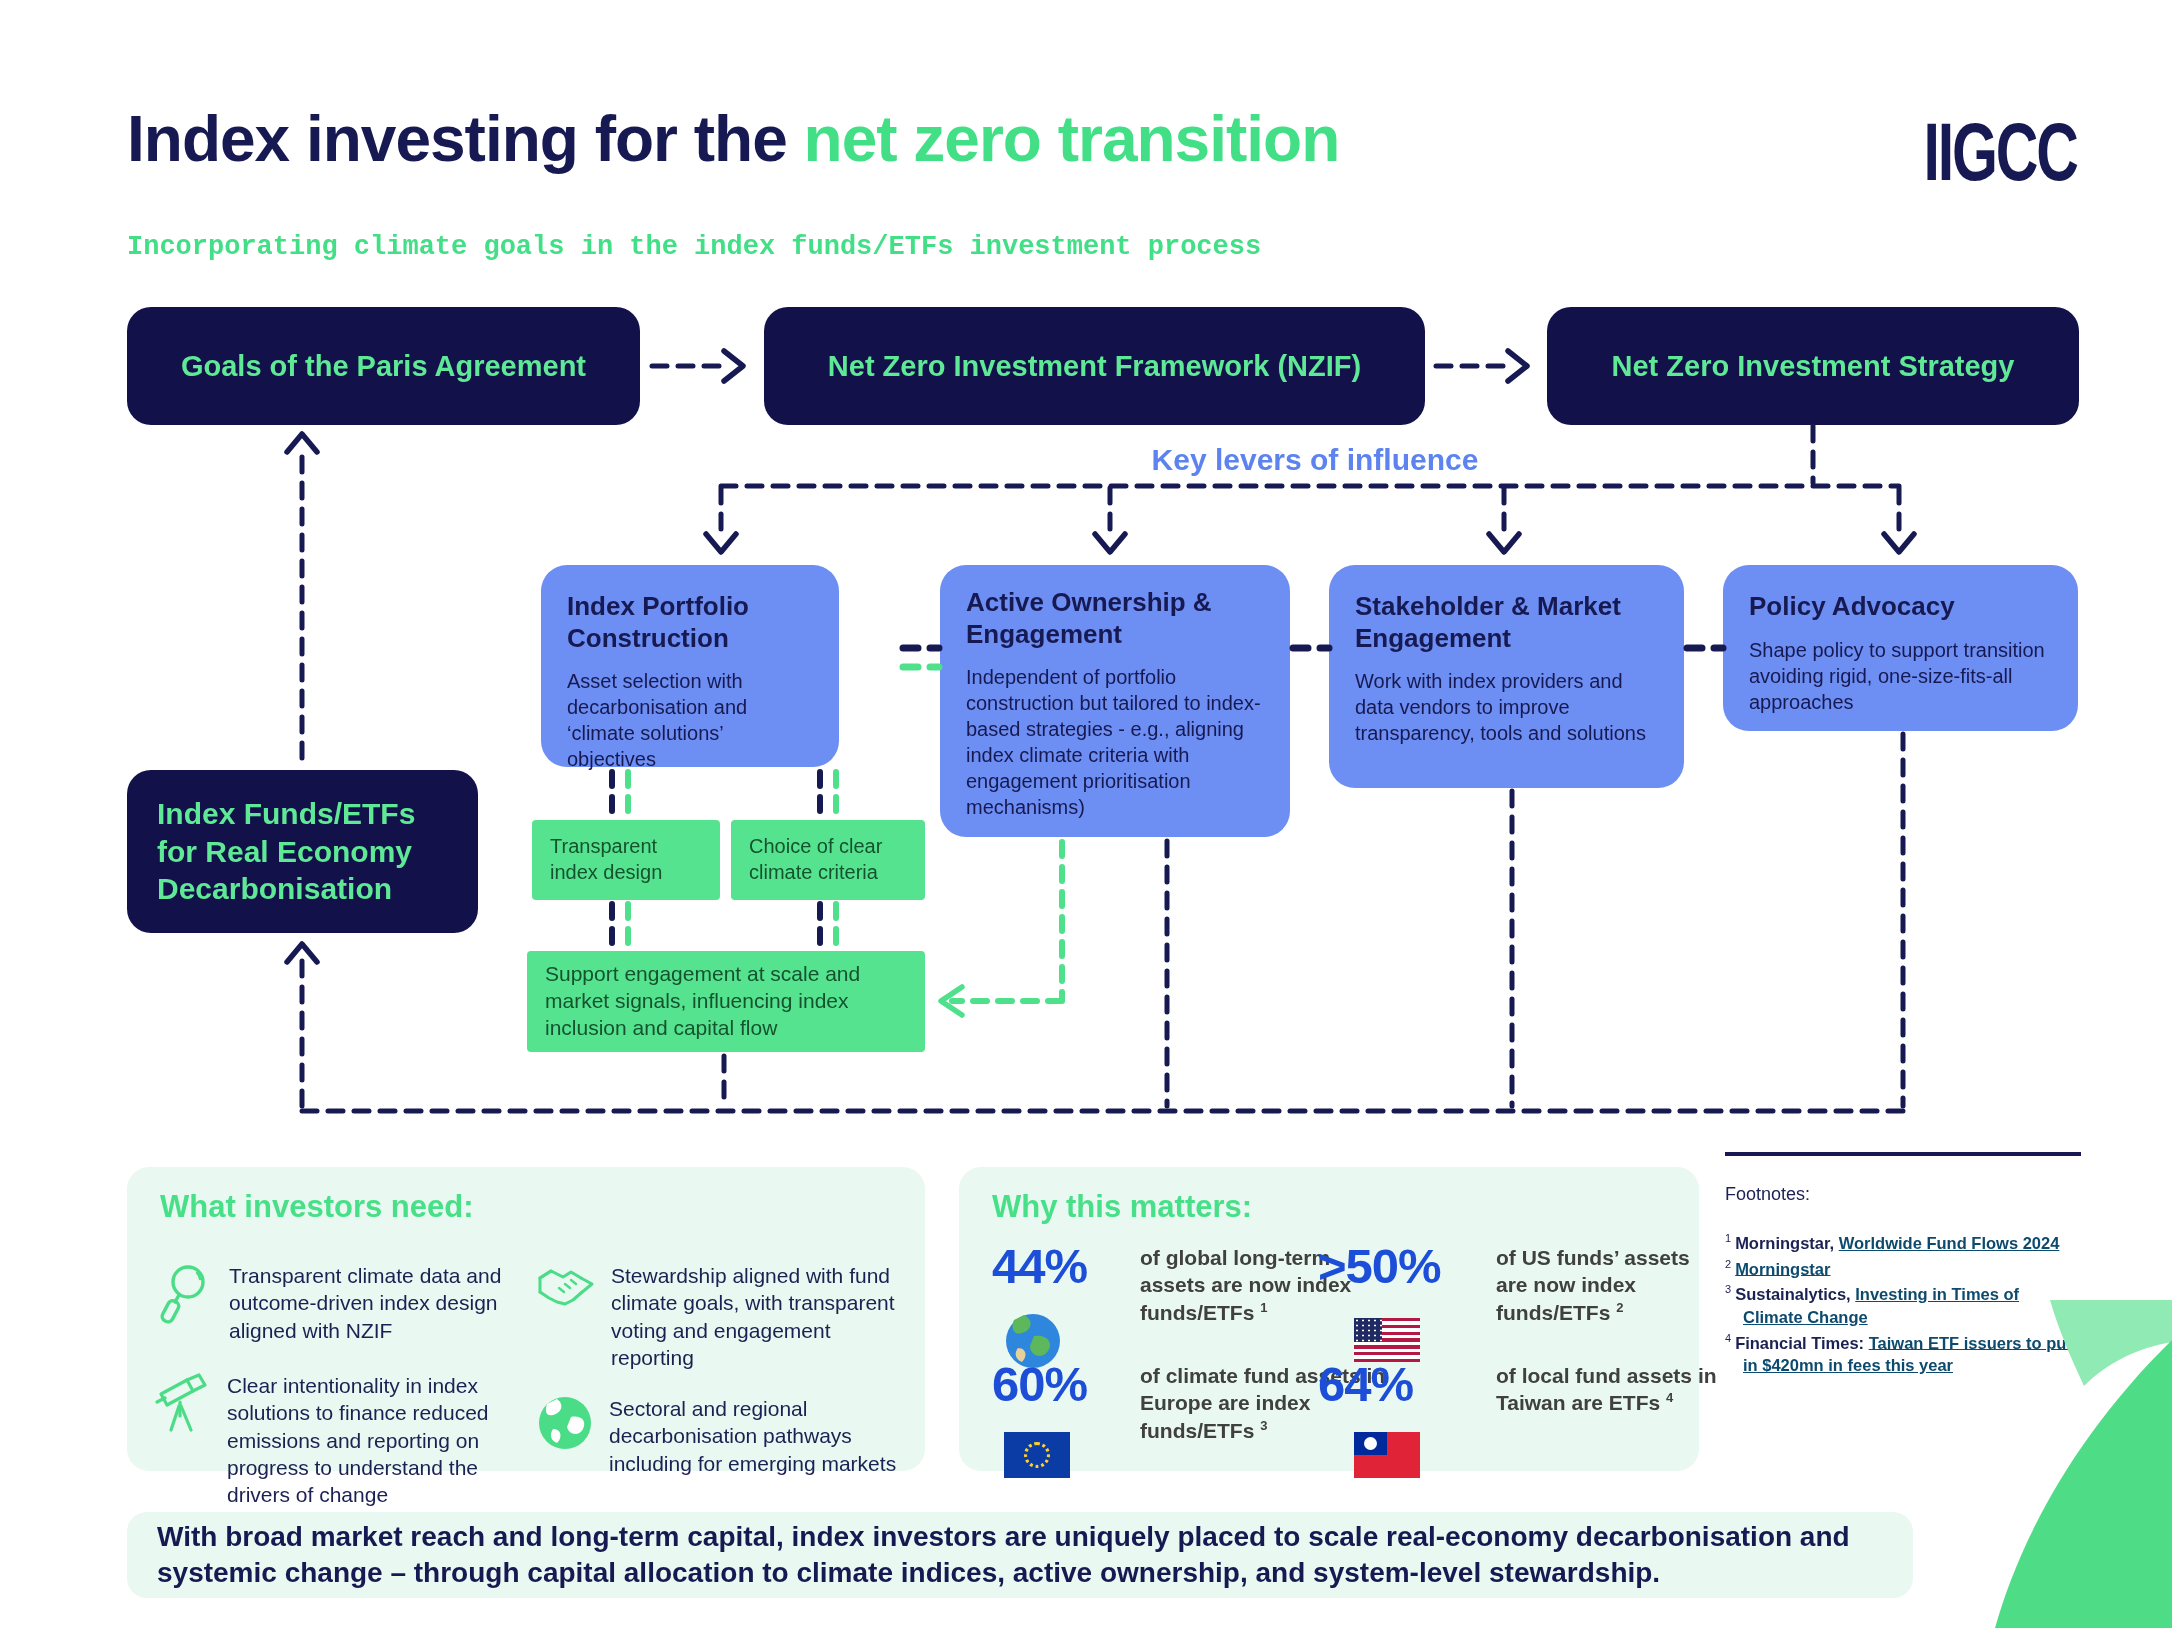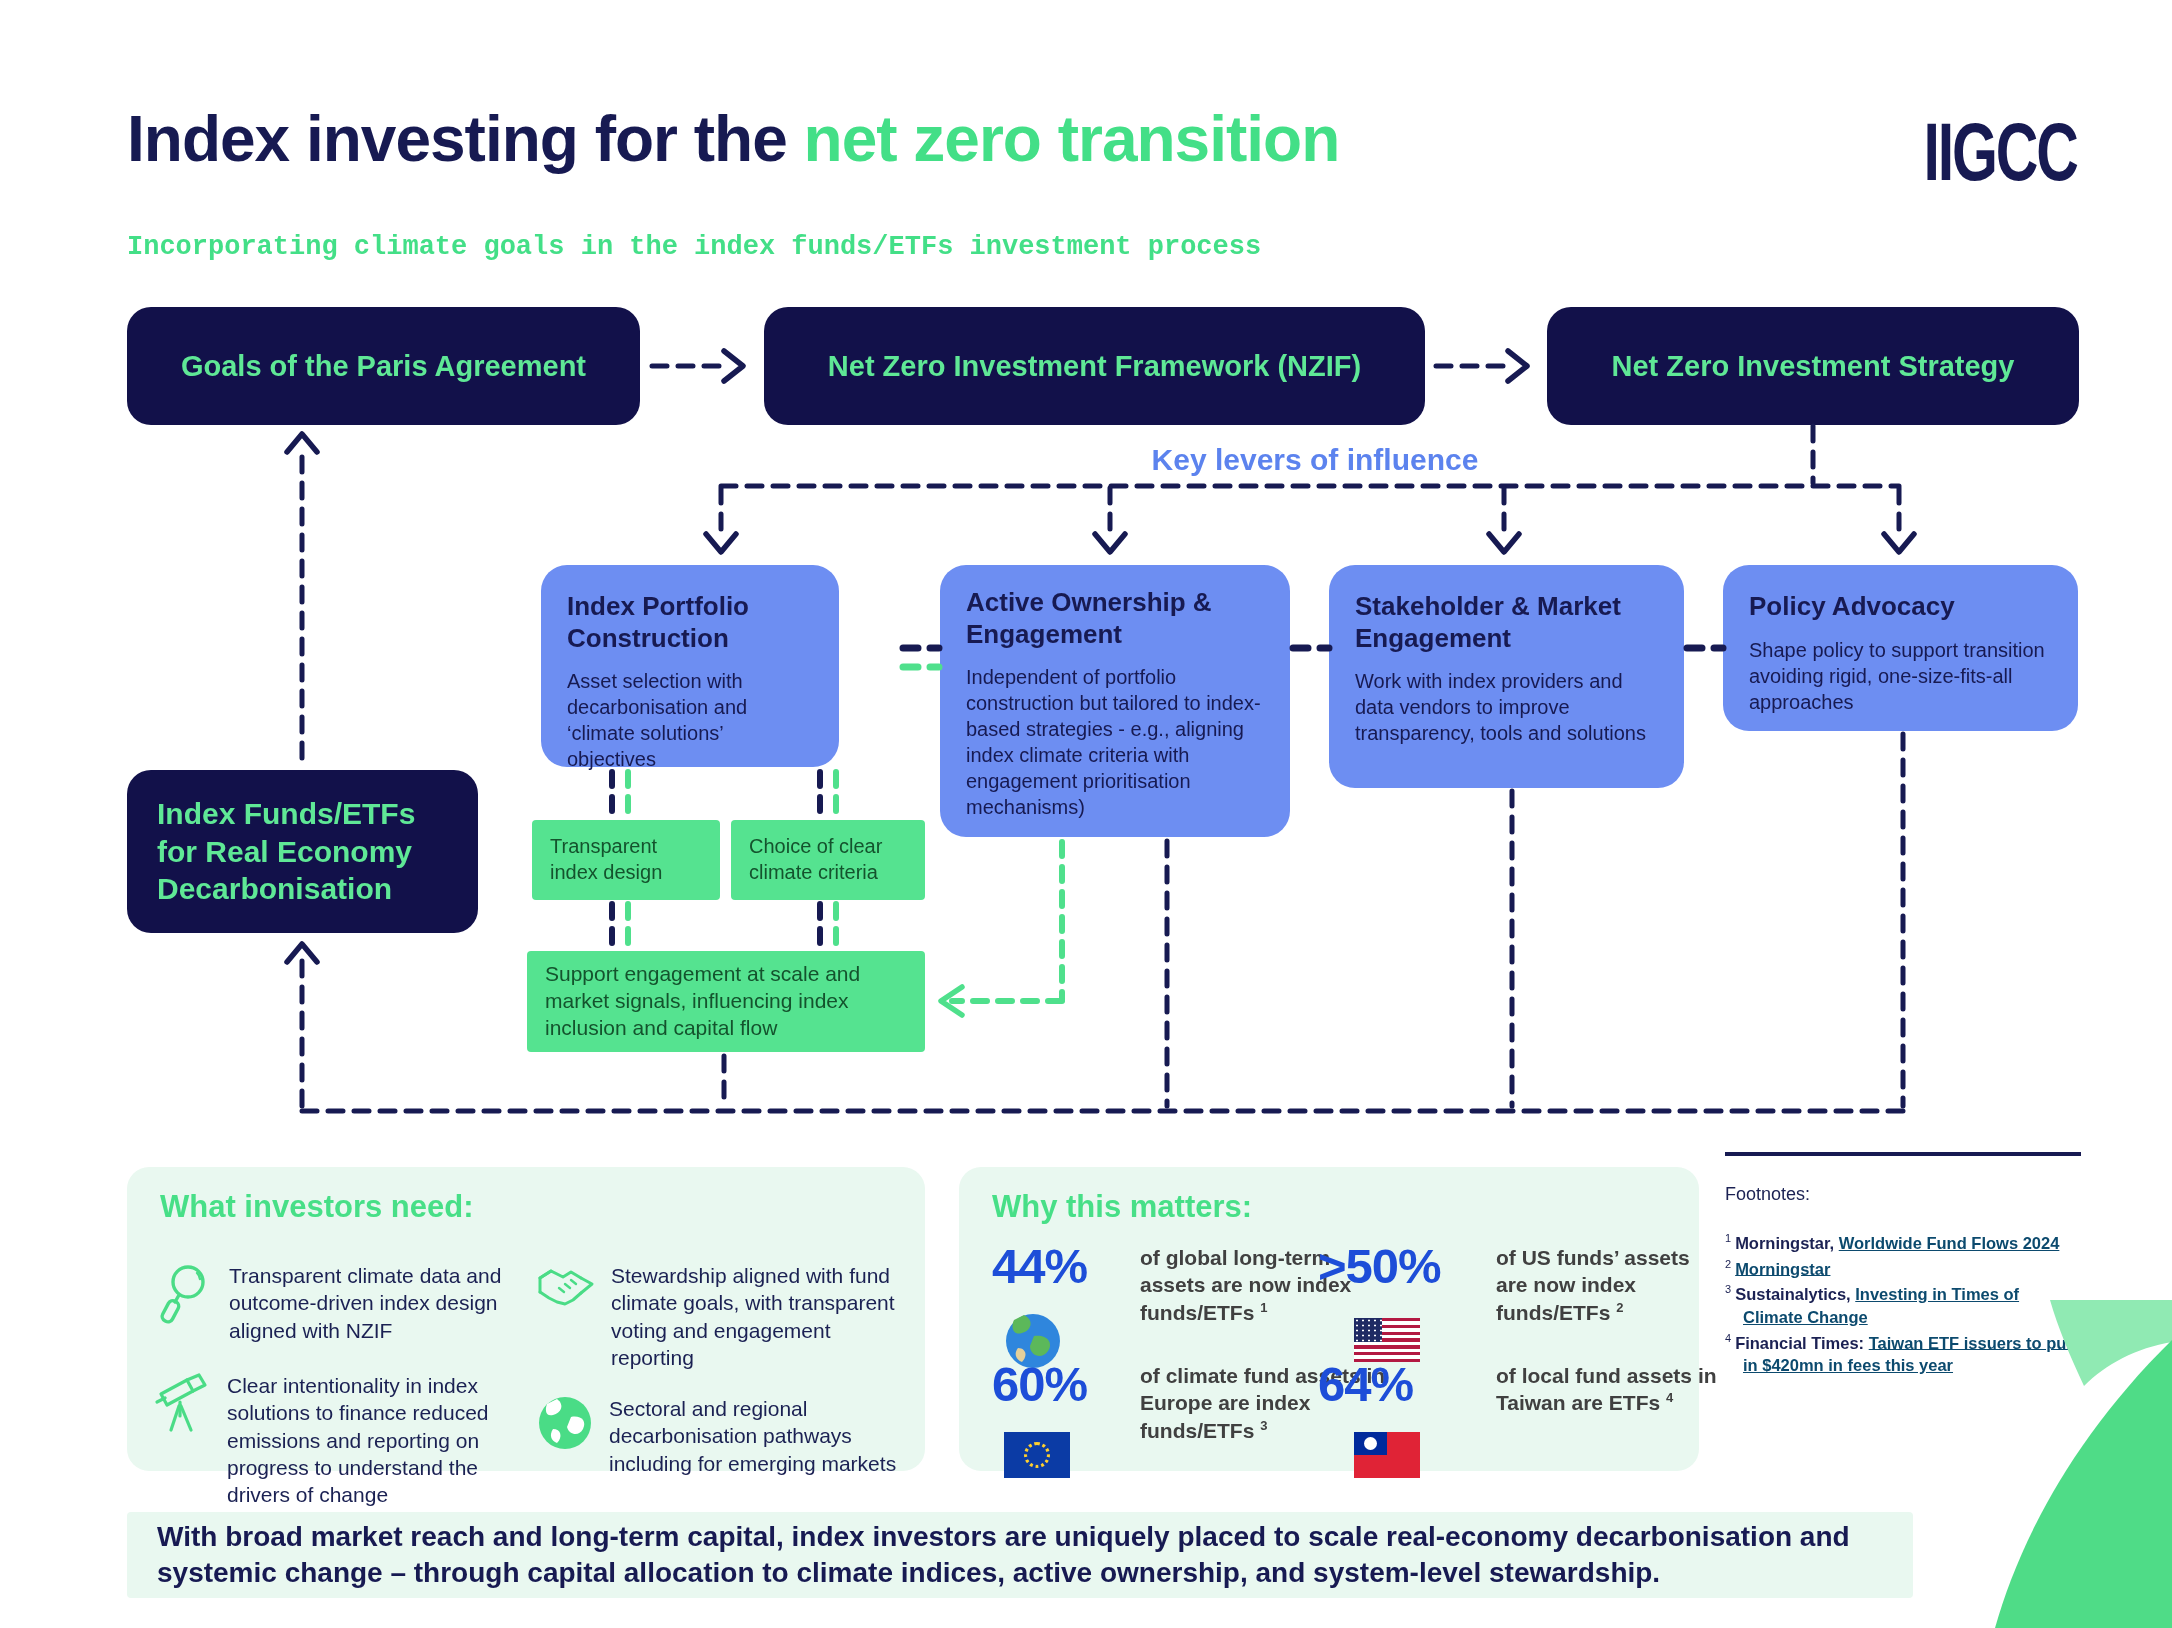--- a/index.html
+++ b/index.html
@@ -61,21 +61,21 @@
   
   .footnotes { position:absolute; left:1725px; top:1152px; width:356px; color:#1b2153; }
   .footnotes .rule { border-top:4px solid #171a52; margin-bottom:28px; }
   .footnotes h4 { font-size:18px; font-weight:500; margin-bottom:26px; }
   .fn-item { font-size:16.5px; line-height:1.4; padding-left:18px; text-indent:-18px; margin-bottom:2px; font-weight:500; }
   .fn-item sup { font-size:11px; margin-right:4px; }
   .fn-src { font-weight:700; }
   .fn-link { color:#0c4a6e; text-decoration:underline; cursor:pointer; font-weight:700;text-align:center; }
 
   
-  .banner { position:absolute; left:127px; top:1512px; width:1786px; height:86px; background:#e9f8f0; border-radius:4px;
+  .banner { position:absolute; left:127px; top:1512px; width:1786px; height:86px; background:#e9f8f0; border-radius:20px;
             display:flex; align-items:center; padding:0 30px; }
   .banner div { font-size:28px; font-weight:700; color:#171a52; line-height:1.3; }
 
   svg.overlay { position:absolute; left:0; top:0; pointer-events:none; }
   .corner { position:absolute; right:0; bottom:0; }
 </style>
 </head>
 <body>
 
 <div class="page">

